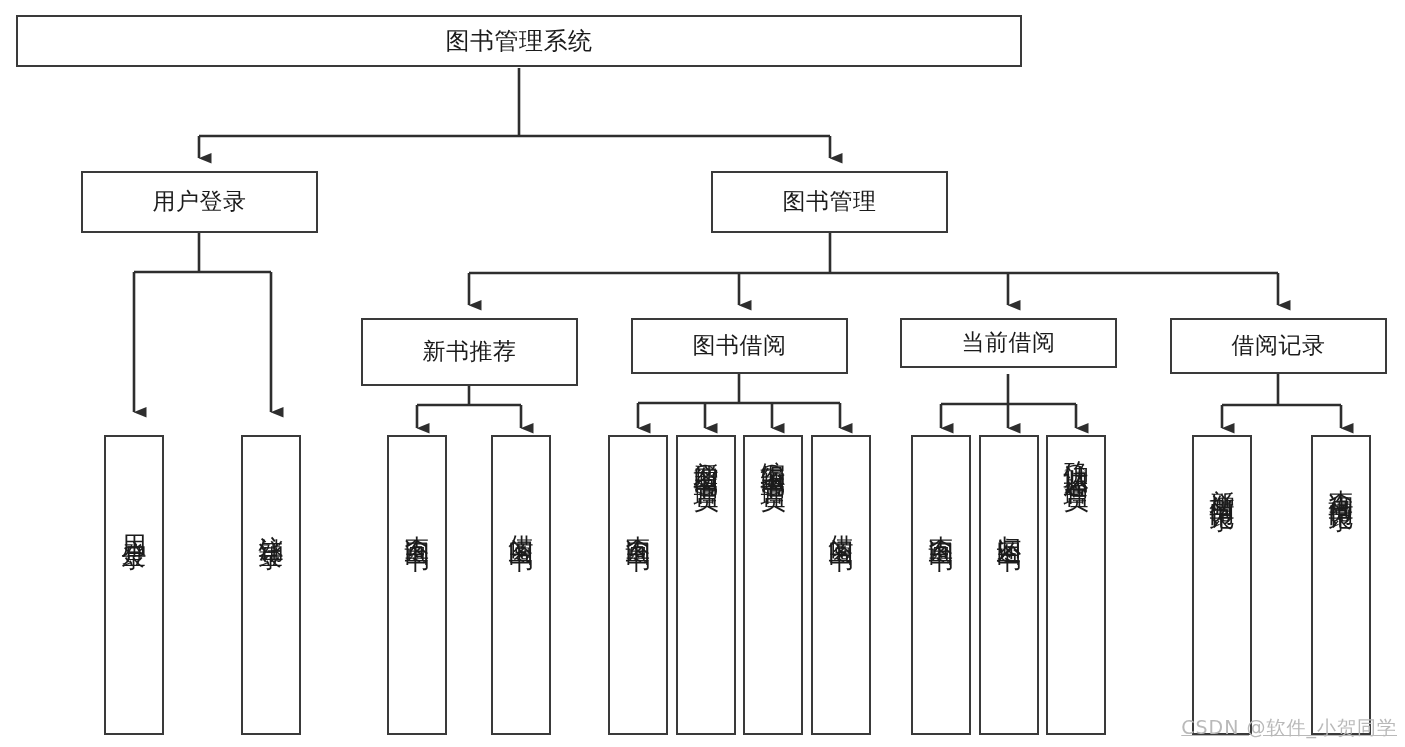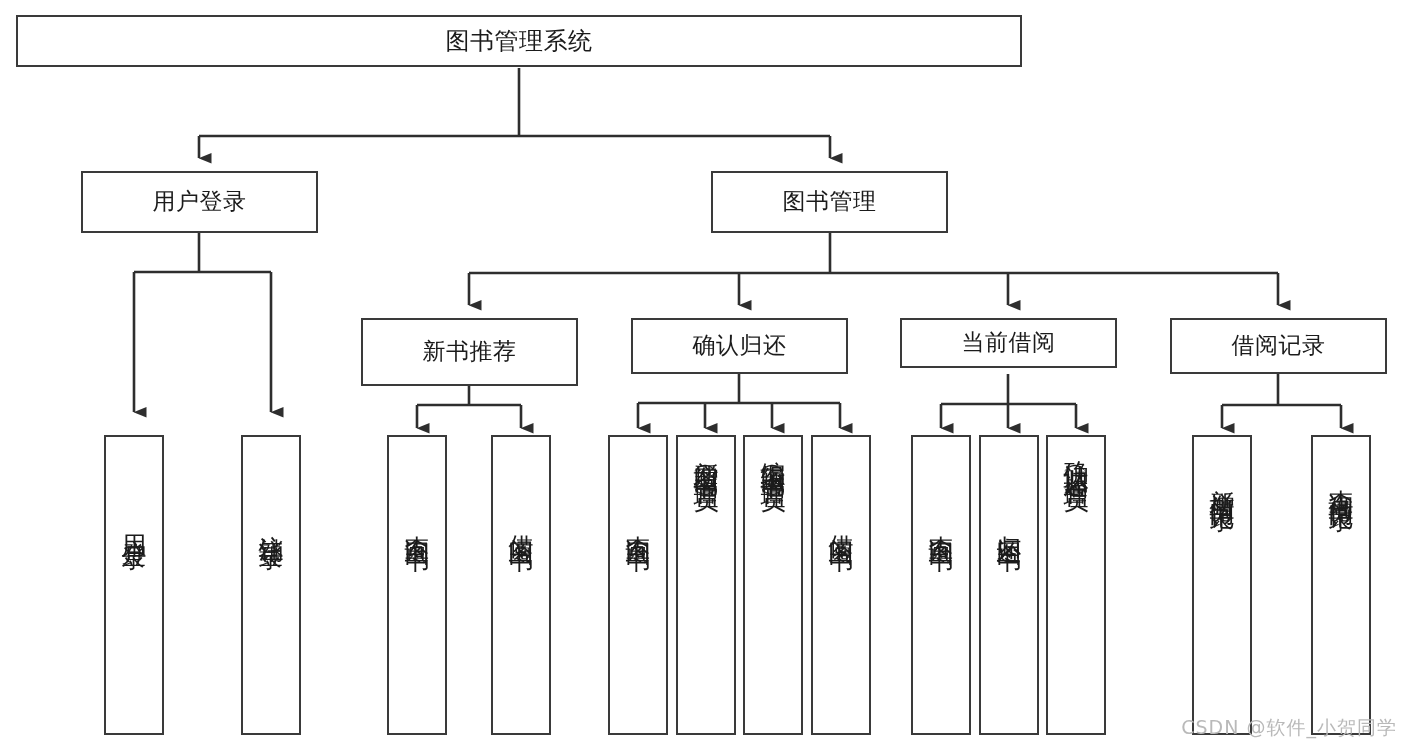--- a/index.html
+++ b/index.html
@@ -65,20 +65,21 @@
   
   .watermark {
     position: absolute;
     right: 8px;
     bottom: 6px;
     font-size: 19px;
     color: #b9b9b9;
     letter-spacing: 1px;
     white-space: nowrap;
     font-family: "DejaVu Sans", "Liberation Sans", sans-serif;
+    text-decoration: underline;
   }
 </style>
 </head>
 <body>
 
 <div id="canvas">
 
   <svg id="edges" viewBox="0 0 1405 747" width="1405" height="747" xmlns="http://www.w3.org/2000/svg">
     <defs>
       <marker id="arrow" viewBox="0 0 12 14" refX="5.5" refY="13" markerWidth="12" markerHeight="14" orient="auto-start-reverse" markerUnits="userSpaceOnUse">
@@ -144,21 +145,21 @@
 
   <div class="node h" style="left:711px; top:171px; width:237px; height:62px;">
     <span class="label">图书管理</span>
   </div>
 
   <div class="node h" style="left:361px; top:318px; width:217px; height:68px;">
     <span class="label">新书推荐</span>
   </div>
 
   <div class="node h" style="left:631px; top:318px; width:217px; height:56px;">
-    <span class="label">确认归还</span>
+    <span class="label">图书借阅</span>
   </div>
 
   <div class="node h" style="left:900px; top:318px; width:217px; height:50px;">
     <span class="label">当前借阅</span>
   </div>
 
   <div class="node h" style="left:1170px; top:318px; width:217px; height:56px;">
     <span class="label">借阅记录</span>
   </div>
 

